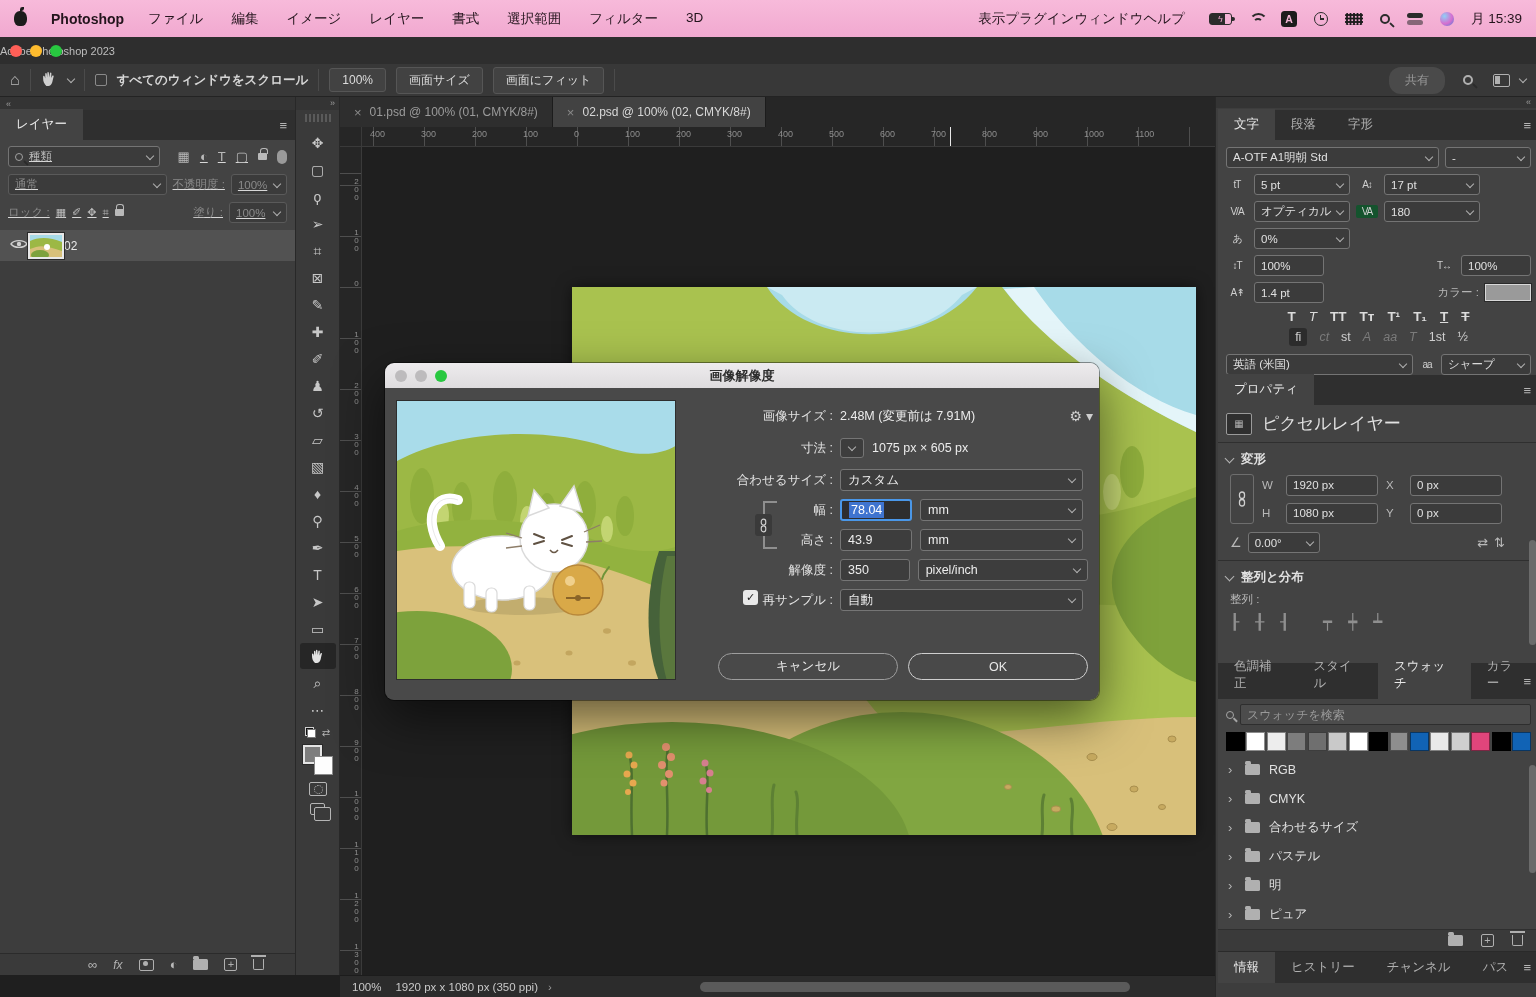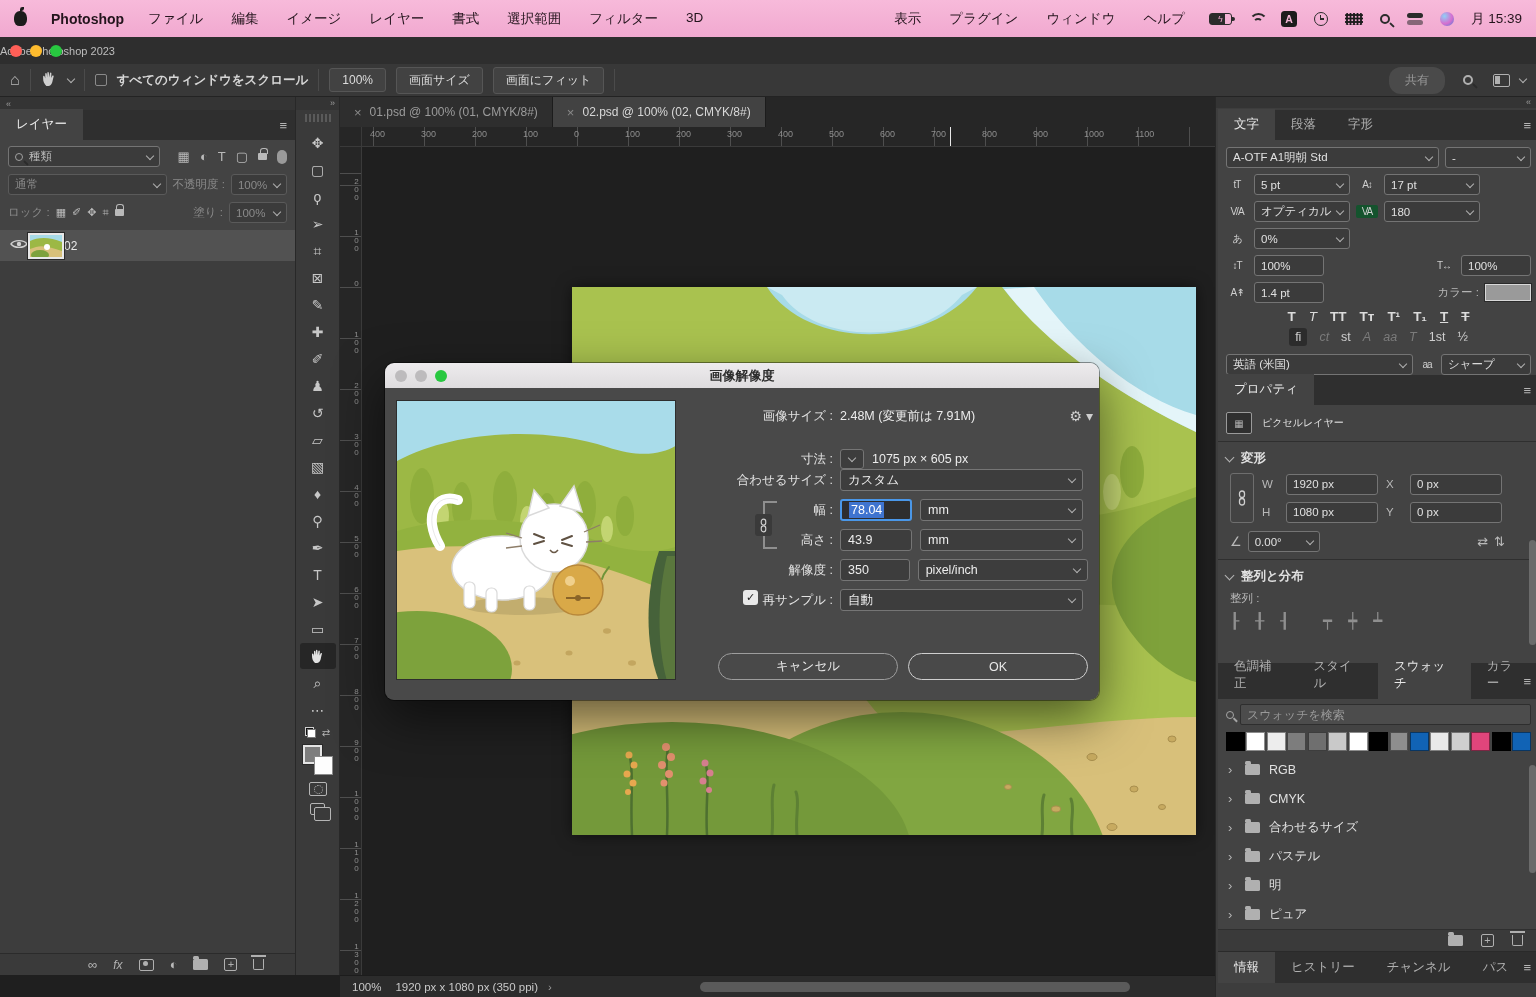--- a/index.html
+++ b/index.html
@@ -57,21 +57,21 @@
   .i-panel::before { content:""; position:absolute; left:1px; top:1px; width:5px; height:8px; background:#b0b0b0; }
 
   
   #layers { position:absolute; left:0; top:97px; width:296px; height:878px; background:#3d3d3d; border-right:1px solid #282828; }
   .thin-strip { height:13px; background:#343434; color:#9a9a9a; font-size:9px; display:flex; align-items:center; padding:0 6px; }
   .tabstrip { height:30px; background:#2f2f2f; display:flex; align-items:flex-end; color:#b0b0b0; position:relative; }
   .ptab { padding:7px 16px; font-size:12.5px; }
   .ptab.active { background:#434343; color:#e8e8e8; }
   .strip-menu { position:absolute; right:8px; top:8px; color:#b5b5b5; font-size:13px; }
   .lp-body { background:#434343; padding:6px 8px 0 8px; }
-  .lp-row { display:flex; align-items:center; gap:6px; margin-bottom:7px; }
+  .lp-row { display:flex; align-items:center; gap:6px; margin-bottom:7px;text-decoration:underline; }
   .fld { background:#3b3b3b; border:1px solid #747474; border-radius:3px; height:21px; display:flex; align-items:center; padding:0 6px; font-size:11.5px; color:#e0e0e0; position:relative; }
   .fld .chev-s { position:absolute; right:6px; }
   .fld.dim { color:#8a8a8a; border-color:#5a5a5a; }
   .lbl { font-size:11.5px; color:#b8b8b8; white-space:nowrap; }
   .lbl.dim { color:#8a8a8a; }
   .ic { color:#b9b9b9; font-size:13px; line-height:1; }
   .ic.small { font-size:11px; }
   .filter-ics { display:flex; gap:10px; margin-left:auto; align-items:center; }
   .tog { width:10px; height:14px; border-radius:5px; background:#9a9a9a; }
   .i-lock { width:9px; height:7px; background:#b9b9b9; border-radius:1px; position:relative; display:inline-block; }
@@ -207,21 +207,21 @@
       <span class="mb-item" data-name="menu-item">ファイル</span>
         <span class="mb-item" data-name="menu-item">編集</span>
         <span class="mb-item" data-name="menu-item">イメージ</span>
         <span class="mb-item" data-name="menu-item">レイヤー</span>
         <span class="mb-item" data-name="menu-item">書式</span>
         <span class="mb-item" data-name="menu-item">選択範囲</span>
         <span class="mb-item" data-name="menu-item">フィルター</span>
         <span class="mb-item" data-name="menu-item">3D</span>
     </div>
     <div class="mb-gap" data-name="menu-gap"></div>
-    <div style="display:flex;gap:28px;" data-name="menu-group-right">
+    <div style="display:flex;" data-name="menu-group-right">
       <span class="mb-item" data-name="menu-item">表示</span>
         <span class="mb-item" data-name="menu-item">プラグイン</span>
         <span class="mb-item" data-name="menu-item">ウィンドウ</span>
         <span class="mb-item" data-name="menu-item">ヘルプ</span>
     </div>
     <div class="mb-status" data-name="menu-status-icons">
       <span class="i-batt" data-name="battery-icon">
           <span data-name="charging-bolt-icon">ϟ</span>
         </span>
       <span class="i-wifi" data-name="wifi-icon"></span>
@@ -689,21 +689,21 @@
     </div>
 
     <div class="rp-sec" style="top:278px" data-name="properties-panel">
       <div class="tabstrip">
         <span class="ptab active" data-name="tab-properties">プロパティ</span>
         <span class="strip-menu" data-name="panel-menu-icon">≡</span>
       </div>
       <div class="rp-body" style="position:relative; height:258px;">
         <div class="cp-row" style="gap:10px">
           <span class="prop-thumb" data-name="layer-kind-icon">▦</span>
-          <span style="font-size:10px;color:#e2e2e2" data-name="layer-kind-label">ピクセルレイヤー</span>
+          <span style="font-size:17px;color:#e2e2e2" data-name="layer-kind-label">ピクセルレイヤー</span>
         </div>
         <div class="hdiv"></div>
         <div class="sec-head" data-name="transform-section-header">
           <span class="sec-chev" data-name="chevron-down-icon"></span>
           <span>変形</span>
         </div>
         <div class="tgrid">
           <div class="linkbox" data-name="transform-link-icon">
               <svg width="10" height="16" viewBox="0 0 10 16">
                 <rect x="2.5" y="1" width="5" height="6.5" rx="2.5" fill="none" stroke="#cfcfcf" stroke-width="1.3"></rect>
@@ -917,21 +917,21 @@
           </g>
         </svg>
       </div>
 
       <div class="gearbox" data-name="dialog-gear-icon"><span>⚙</span> ▾</div>
 
       <div class="drow" style="top:16px">
         <span class="dlabel" data-name="image-size-label">画像サイズ :</span>
         <span class="dval" data-name="image-size-value">2.48M (変更前は 7.91M)</span>
       </div>
-      <div class="drow" style="top:59px">
+      <div class="drow" style="top:48px">
         <span class="dlabel" data-name="dimensions-label">寸法 :</span>
         <span class="dim-chevbox" data-name="dimensions-dropdown">
             <span class="chev-s"></span>
           </span>
         <span class="dval" data-name="dimensions-value">1075 px × 605 px</span>
       </div>
       <div class="drow" style="top:80px">
         <span class="dlabel" data-name="fit-to-label">合わせるサイズ :</span>
         <div class="dfld" style="width:243px" data-name="fit-to-select">
             <span>カスタム</span>

